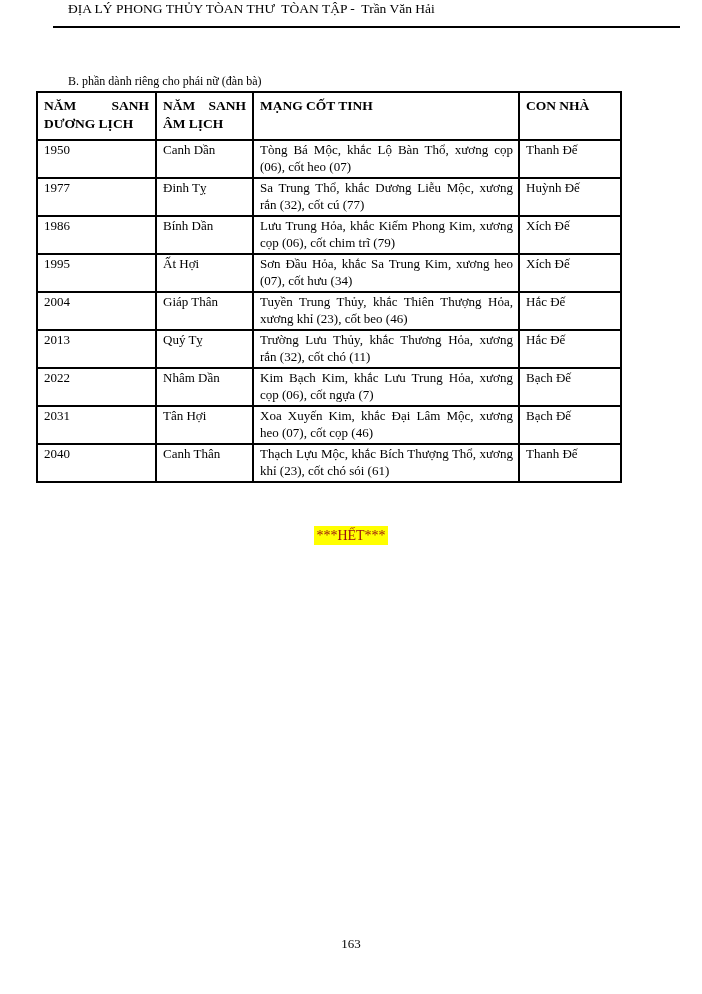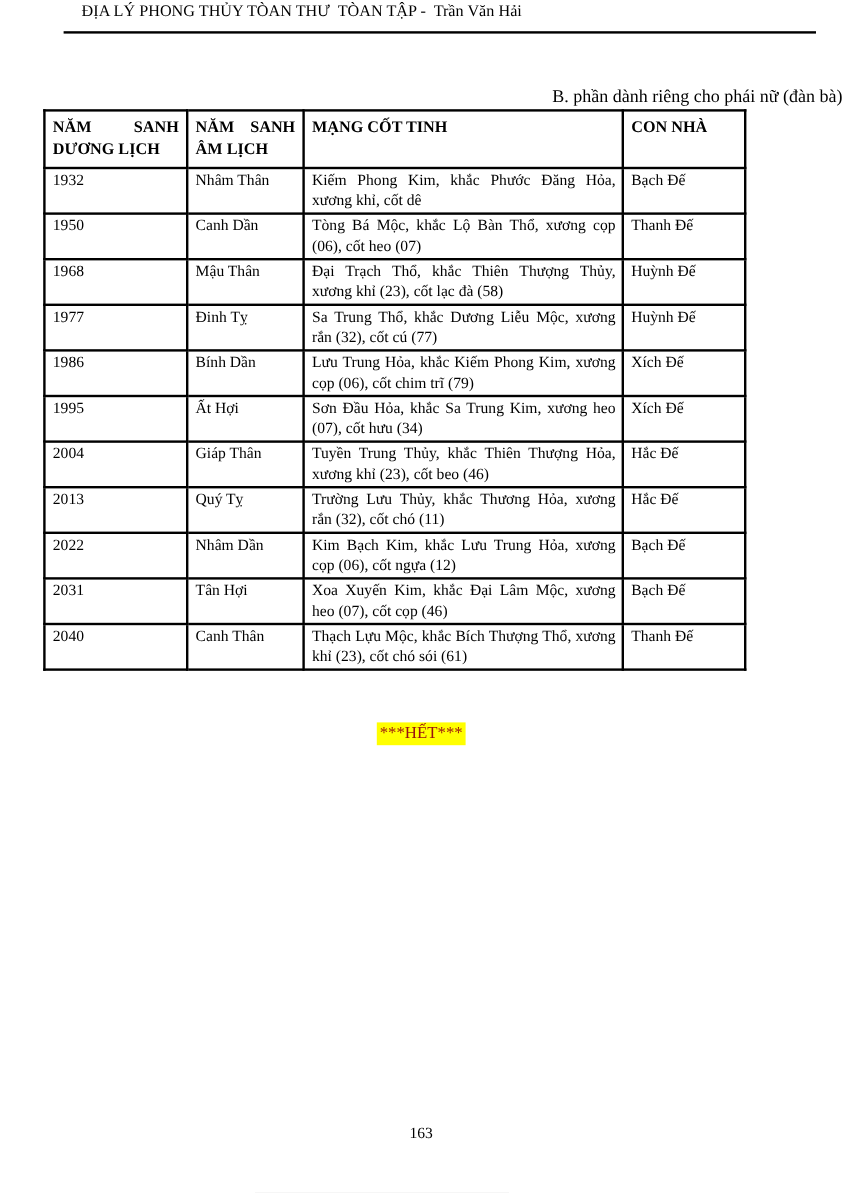--- a/index.html
+++ b/index.html
@@ -24,23 +24,22 @@
   .header-rule {
     margin-left: 53px;
     width: 627px;
     border-top: 2px solid #000;
     margin-top: 9px;
   }
   .section-label {
     margin-left: 68px;
     margin-top: 45px;
     margin-bottom: 2px;
-    font-size: 15px;
+    font-size: 12px;
     line-height: 16px;
-    text-align: right;
   }
   table.main-table {
     margin-left: 36px;
     width: 584px;
     border-collapse: collapse;
     table-layout: fixed;
     border-radius: 31px;
   }
   table.main-table th, table.main-table td {
     border: 2px solid #000;
@@ -107,36 +106,24 @@
     <thead>
       <tr>
         <th>NĂM SANH DƯƠNG LỊCH</th>
         <th>NĂM SANH ÂM LỊCH</th>
         <th>MẠNG CỐT TINH</th>
         <th>CON NHÀ</th>
       </tr>
     </thead>
     <tbody>
       <tr>
-        <td>1932</td>
-        <td>Nhâm Thân</td>
-        <td class="cell-menh">Kiếm Phong Kim, khắc Phước Đăng Hỏa, xương khỉ, cốt dê</td>
-        <td>Bạch Đế</td>
-      </tr>
-      <tr>
         <td>1950</td>
         <td>Canh Dần</td>
         <td class="cell-menh">Tòng Bá Mộc, khắc Lộ Bàn Thổ, xương cọp (06), cốt heo (07)</td>
         <td>Thanh Đế</td>
-      </tr>
-      <tr>
-        <td>1968</td>
-        <td>Mậu Thân</td>
-        <td class="cell-menh">Đại Trạch Thổ, khắc Thiên Thượng Thủy, xương khỉ (23), cốt lạc đà (58)</td>
-        <td>Huỳnh Đế</td>
       </tr>
       <tr>
         <td>1977</td>
         <td>Đinh Tỵ</td>
         <td class="cell-menh">Sa Trung Thổ, khắc Dương Liễu Mộc, xương rắn (32), cốt cú (77)</td>
         <td>Huỳnh Đế</td>
       </tr>
       <tr>
         <td>1986</td>
         <td>Bính Dần</td>
@@ -157,21 +144,21 @@
       </tr>
       <tr>
         <td>2013</td>
         <td>Quý Tỵ</td>
         <td class="cell-menh">Trường Lưu Thủy, khắc Thương Hỏa, xương rắn (32), cốt chó (11)</td>
         <td>Hắc Đế</td>
       </tr>
       <tr>
         <td>2022</td>
         <td>Nhâm Dần</td>
-        <td class="cell-menh">Kim Bạch Kim, khắc Lưu Trung Hỏa, xương cọp (06), cốt ngựa (12)</td>
+        <td class="cell-menh">Kim Bạch Kim, khắc Lưu Trung Hỏa, xương cọp (06), cốt ngựa (7)</td>
         <td>Bạch Đế</td>
       </tr>
       <tr>
         <td>2031</td>
         <td>Tân Hợi</td>
         <td class="cell-menh">Xoa Xuyến Kim, khắc Đại Lâm Mộc, xương heo (07), cốt cọp (46)</td>
         <td>Bạch Đế</td>
       </tr>
       <tr>
         <td>2040</td>

